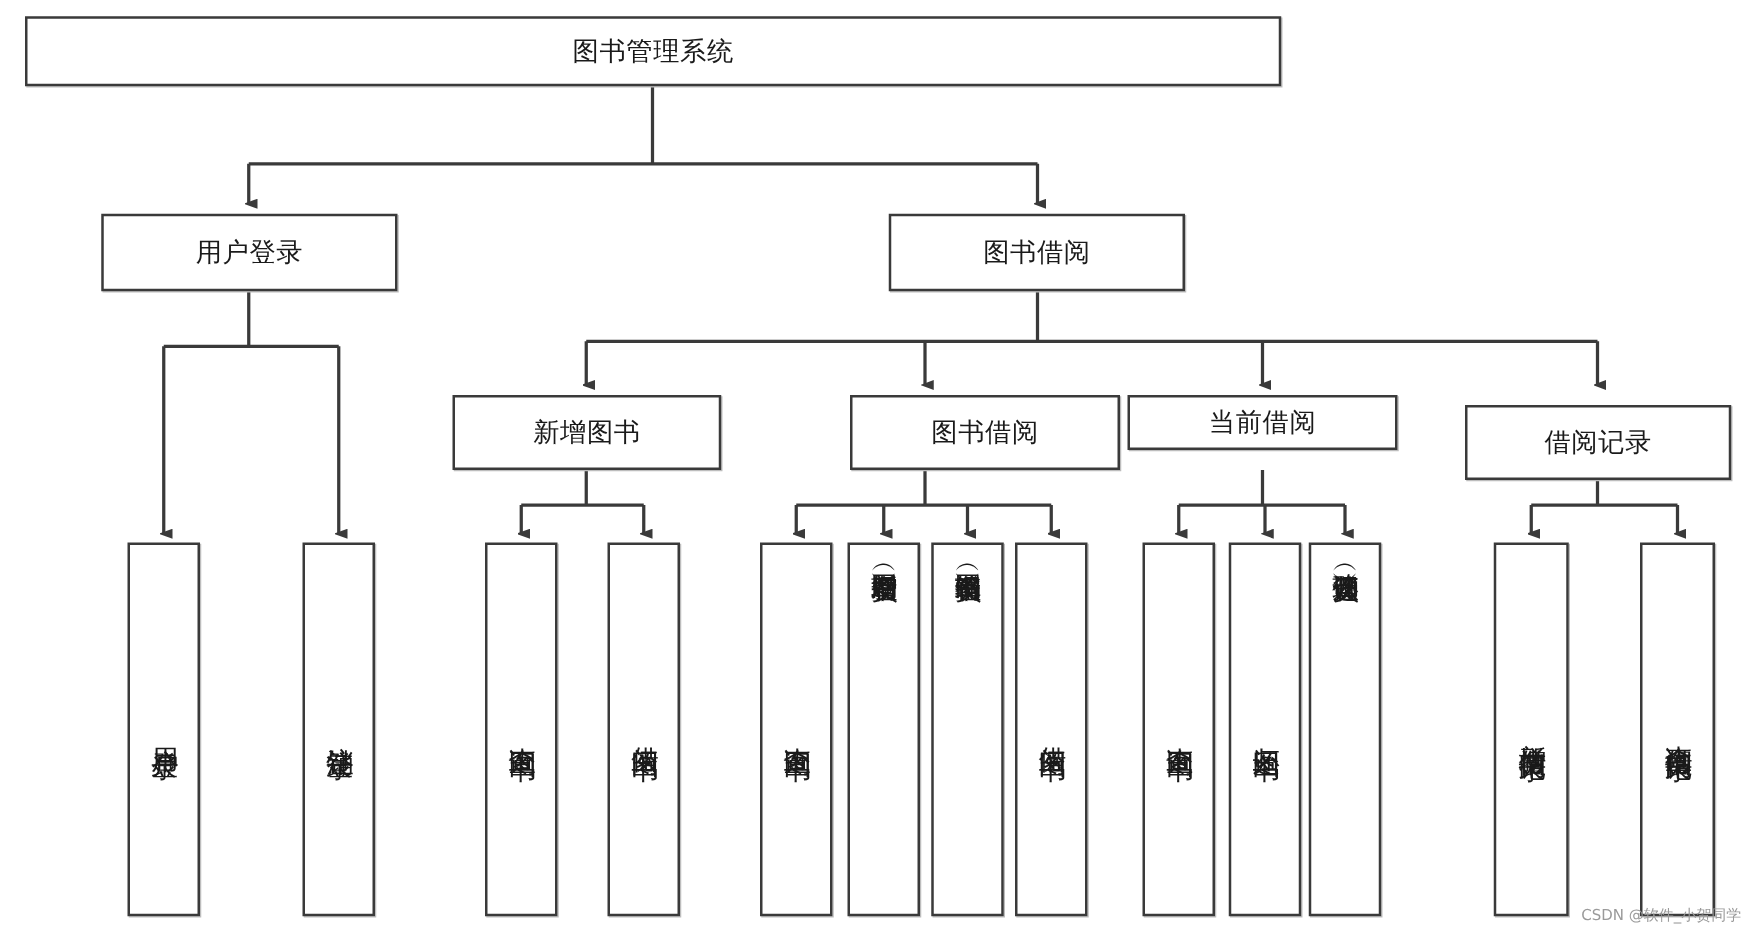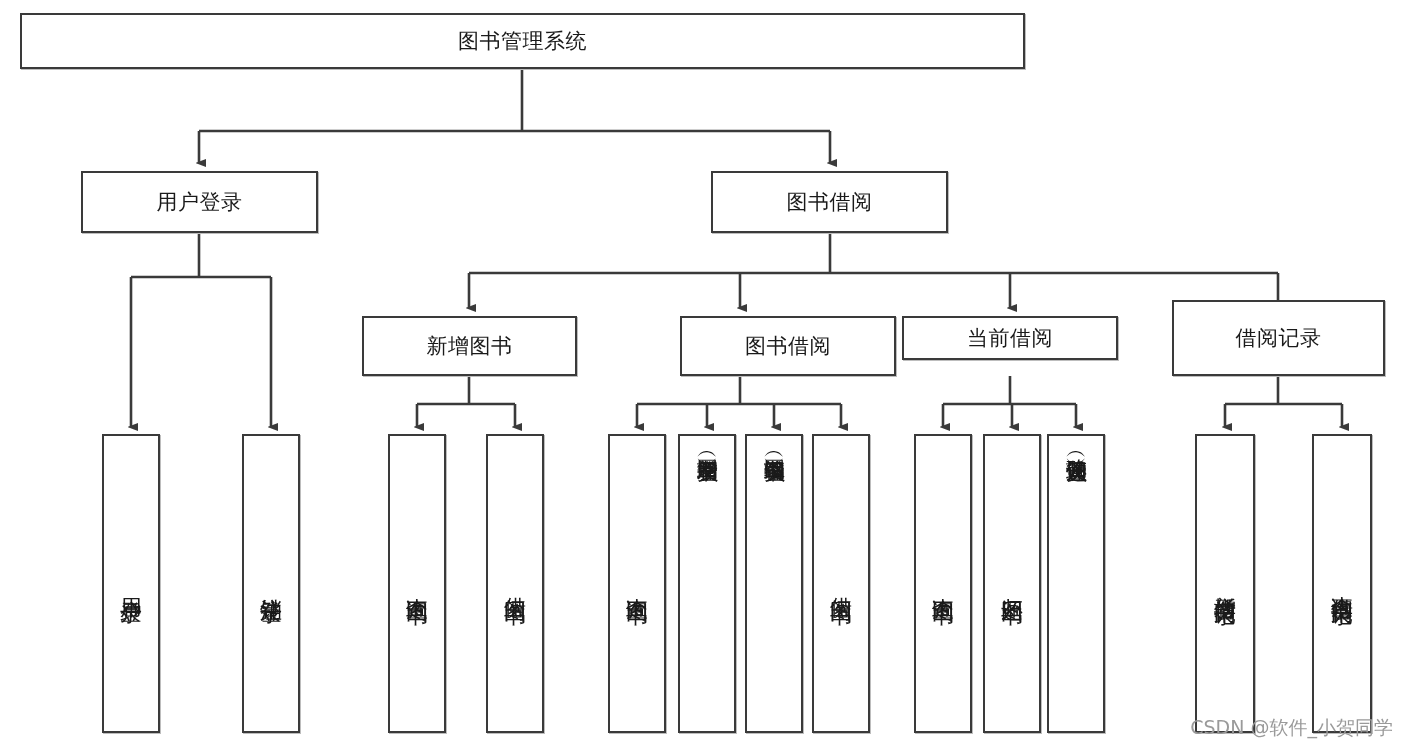--- a/index.html
+++ b/index.html
@@ -63,21 +63,21 @@
     letter-spacing: 0.5px;
   }
   .node.vert.center {
     align-items: center;
     padding-top: 0;
   }
   .watermark {
     position: absolute;
     right: 12px;
     bottom: 6px;
-    font-size: 19px;
+    font-size: 12px;
     color: #9a9a9a;
     white-space: nowrap;
     font-family: "DejaVu Sans", "Liberation Sans", sans-serif;
   }
 </style>
 </head>
 <body>
 
 <div id="canvas">
 
@@ -148,21 +148,21 @@
   </div>
 
   <div class="node horiz" style="left:632px; top:316px; width:216px; height:60px;margin-left:48px;">
     <span class="lbl">图书借阅</span>
   </div>
 
   <div class="node horiz" style="left:902px; top:316px; width:216px; height:44px;">
     <span class="lbl">当前借阅</span>
   </div>
 
-  <div class="node horiz" style="left:1172px; top:300px; width:213px; height:76px;">
+  <div class="node horiz" style="left:1172px; top:324px; width:213px; height:60px;">
     <span class="lbl">借阅记录</span>
   </div>
 
   <div class="node vert center" style="left:102px; top:434px; width:58px; height:299px;">
     <span class="lbl">用户登录</span>
   </div>
 
   <div class="node vert center" style="left:242px; top:434px; width:58px; height:299px;">
     <span class="lbl">注销登录</span>
   </div>

